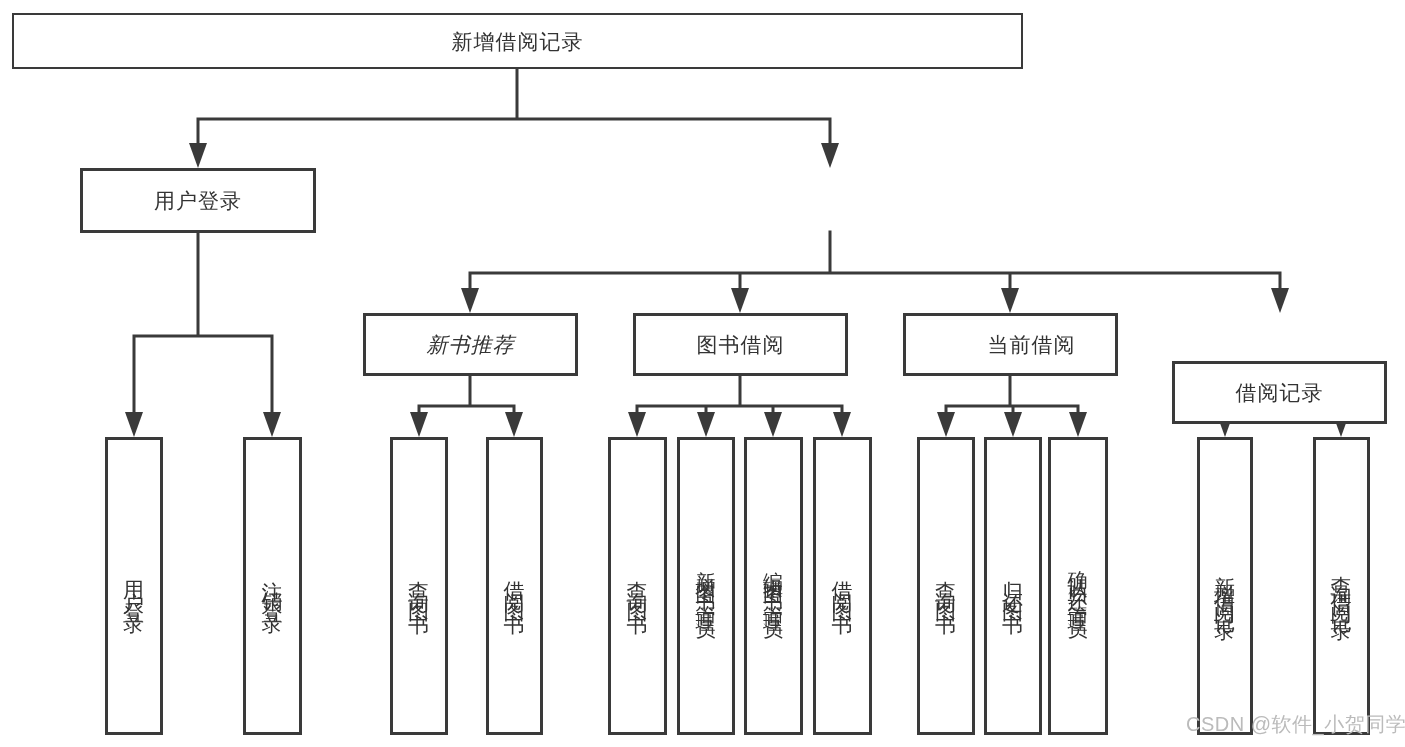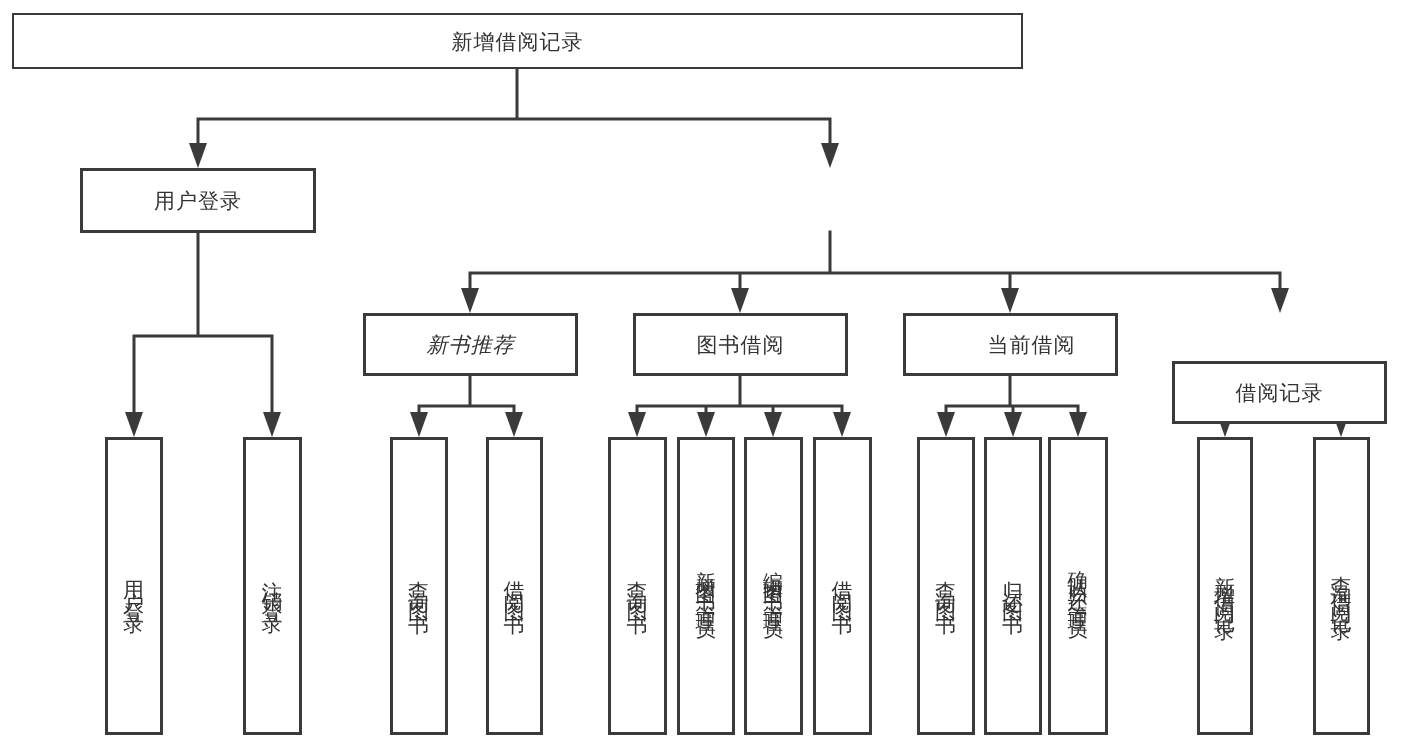--- a/index.html
+++ b/index.html
@@ -113,14 +113,15 @@
   <div class="node leaf leaf-long" style="left:744px; top:437px; width:59px; height:298px;">编辑图书（管理员）</div>
   <div class="node leaf" style="left:813px; top:437px; width:59px; height:298px;">借阅图书</div>
 
   <div class="node leaf" style="left:917px; top:437px; width:58px; height:298px;">查询图书</div>
   <div class="node leaf" style="left:984px; top:437px; width:58px; height:298px;">归还图书</div>
   <div class="node leaf leaf-long" style="left:1048px; top:437px; width:60px; height:298px;">确认归还（管理员）</div>
 
   <div class="node leaf" style="left:1197px; top:437px; width:56px; height:298px; letter-spacing:9px;">新增借阅记录</div>
   <div class="node leaf" style="left:1313px; top:437px; width:57px; height:298px; letter-spacing:9px;">查询借阅记录</div>
 
+  <div class="watermark">CSDN @软件_小贺同学</div>
 
 </div>
 
 </body></html>

